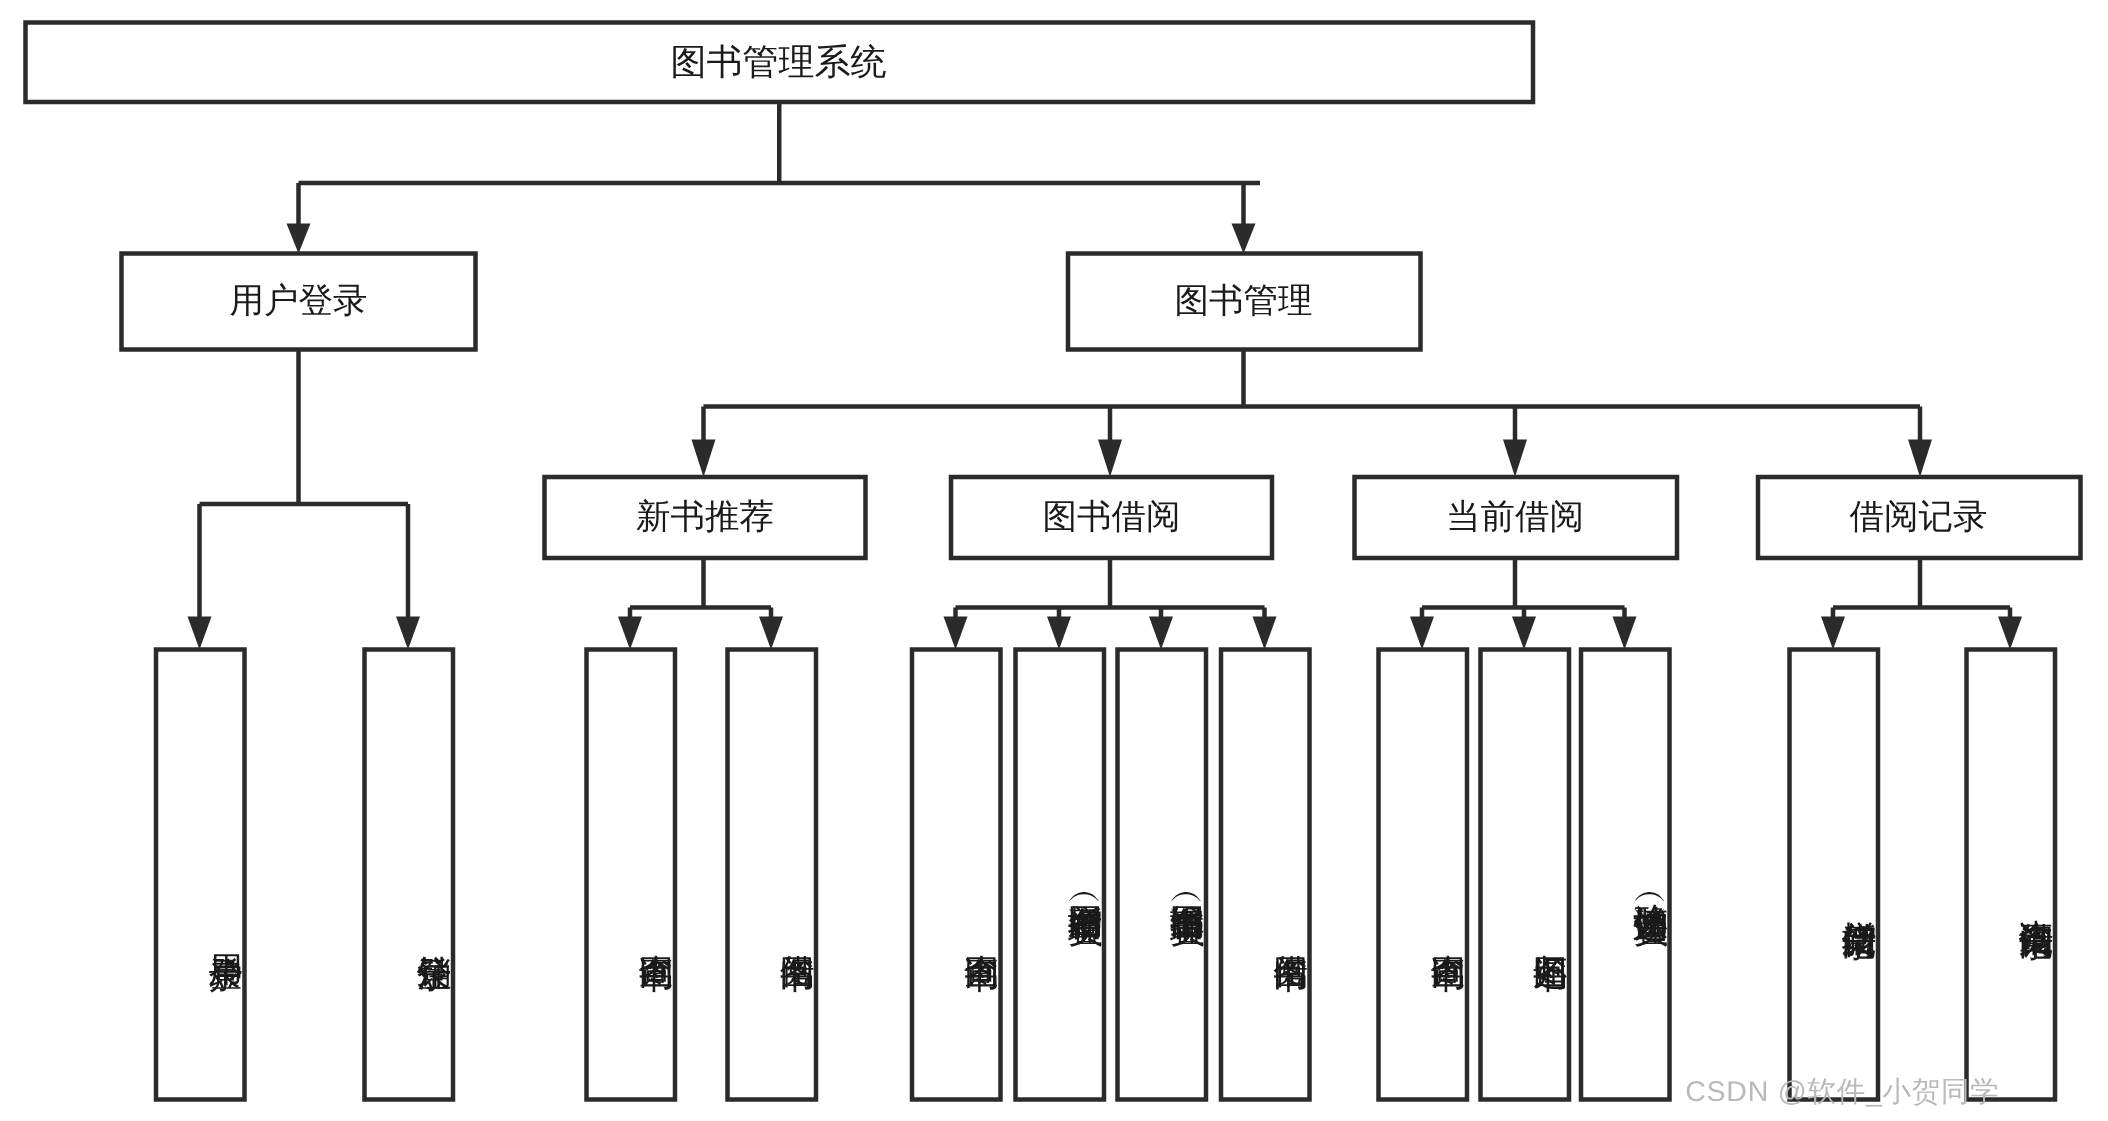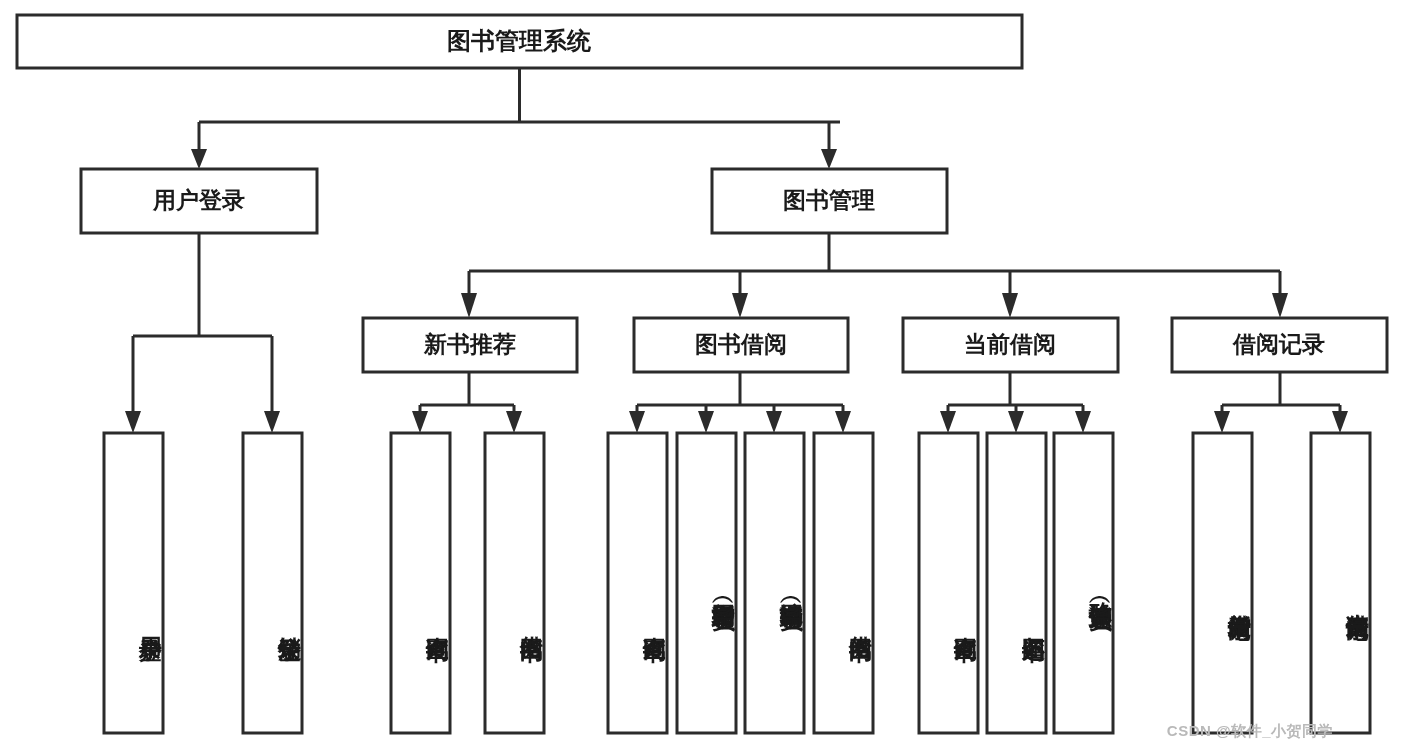--- a/index.html
+++ b/index.html
@@ -11,21 +11,20 @@
     width: 1405px;
     height: 747px;
     font-family: "Liberation Sans", "DejaVu Sans", sans-serif;
     overflow: hidden;
   }
   #diagram-root {
     position: relative;
     width: 1341px;
     height: 747px;
     background: #ffffff;
-    font-weight: bold;
   }
   svg#flow {
     position: absolute;
     left: 0;
     top: 0;
     width: 1405px;
     height: 747px;
     display: block;
   }
   .node-box {
@@ -71,21 +70,21 @@
     display: flex;
     align-items: flex-start;
     justify-content: center;
     pointer-events: none;
   }
   .watermark {
     position: absolute;
     right: 8px;
     bottom: 6px;
     font-family: "Liberation Sans", "DejaVu Sans", sans-serif;
-    font-size: 15px;
+    font-size: 19px;
     color: #b9b9b9;
     white-space: nowrap;
     letter-spacing: 0.5px;
   }
 </style>
 </head>
 <body>
 
 <div id="diagram-root">
 

